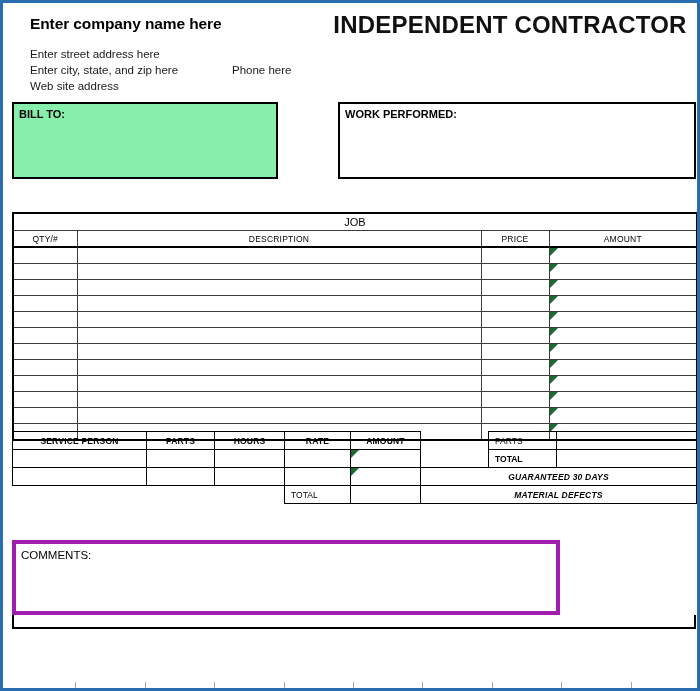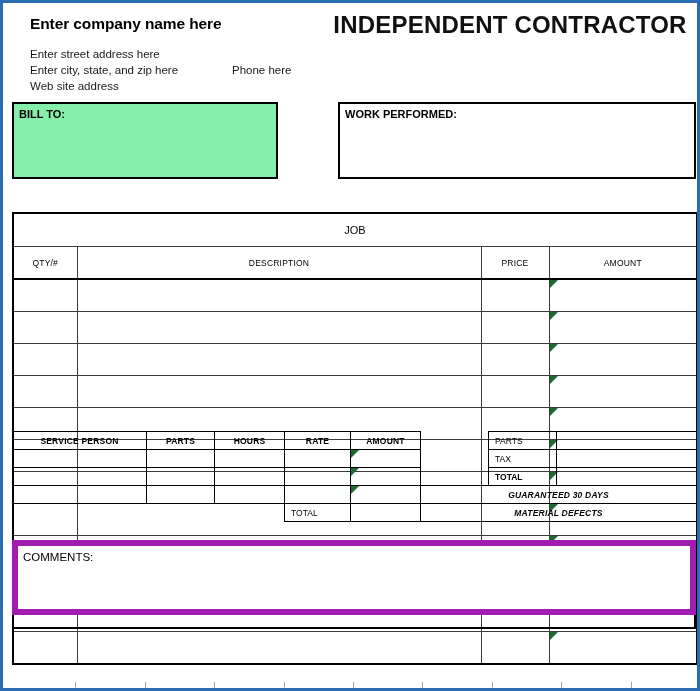--- a/index.html
+++ b/index.html
@@ -110,21 +110,21 @@
     top: 206px;
     width: 684px;
   }
   table.grid {
     border-collapse: collapse;
     table-layout: fixed;
     width: 684px;
   }
   table.grid td, table.grid th {
     border: 1px solid #3c3c3c;
-    padding: 8px;
+    padding: 0;
     margin: 0;
     font-weight: normal;
   }
   .job-title-cell {
     height: 16px;
     text-align: center;
     font-size: 11px;
     font-weight: bold;
     border-top: 2px solid #000 !important;
     border-left: 2px solid #000 !important;
@@ -201,23 +201,23 @@
     font-weight: bold;
     letter-spacing: 0.2px;
     white-space: nowrap;
   }
 
   
   .comments {
     position: absolute;
     left: 6px;
     top: 534px;
-    width: 684px;
+    width: 548px;
     height: 75px;
-    border: 6px solid #a21caf;
+    border: 4px solid #a21caf;
     box-sizing: border-box;
     background: #fff;
   }
   .comments-label {
     position: absolute;
     left: 5px; top: 5px;
     font-size: 11.5px;
     color: #000;
     white-space: nowrap;
   }
@@ -408,30 +408,20 @@
             <td class="svc-head">PARTS</td>
             <td class="svc-head">HOURS</td>
             <td class="svc-head">RATE</td>
             <td class="svc-head">AMOUNT</td>
             <td class="none"></td>
             <td class="tot-label">PARTS</td>
             <td></td>
           </tr>
 
 
-          <tr>
-            <td></td>
-            <td></td>
-            <td></td>
-            <td></td>
-            <td class="mark"></td>
-            <td class="none"></td>
-            <td class="tot-label">TAX</td>
-            <td></td>
-          </tr>
 
           <tr>
             <td></td>
             <td></td>
             <td></td>
             <td></td>
             <td class="mark"></td>
             <td class="none"></td>
             <td class="tot-label strong">TOTAL</td>
             <td></td>

